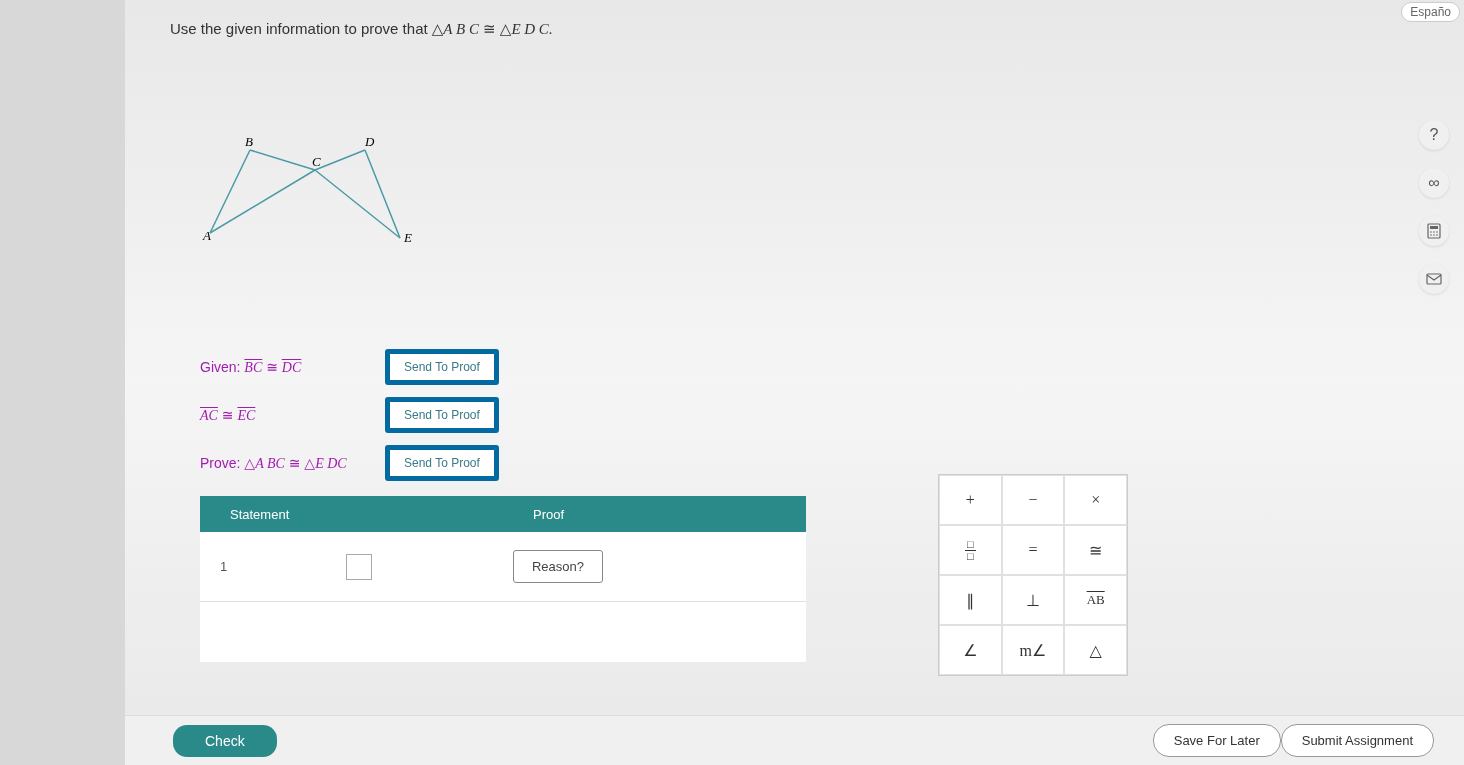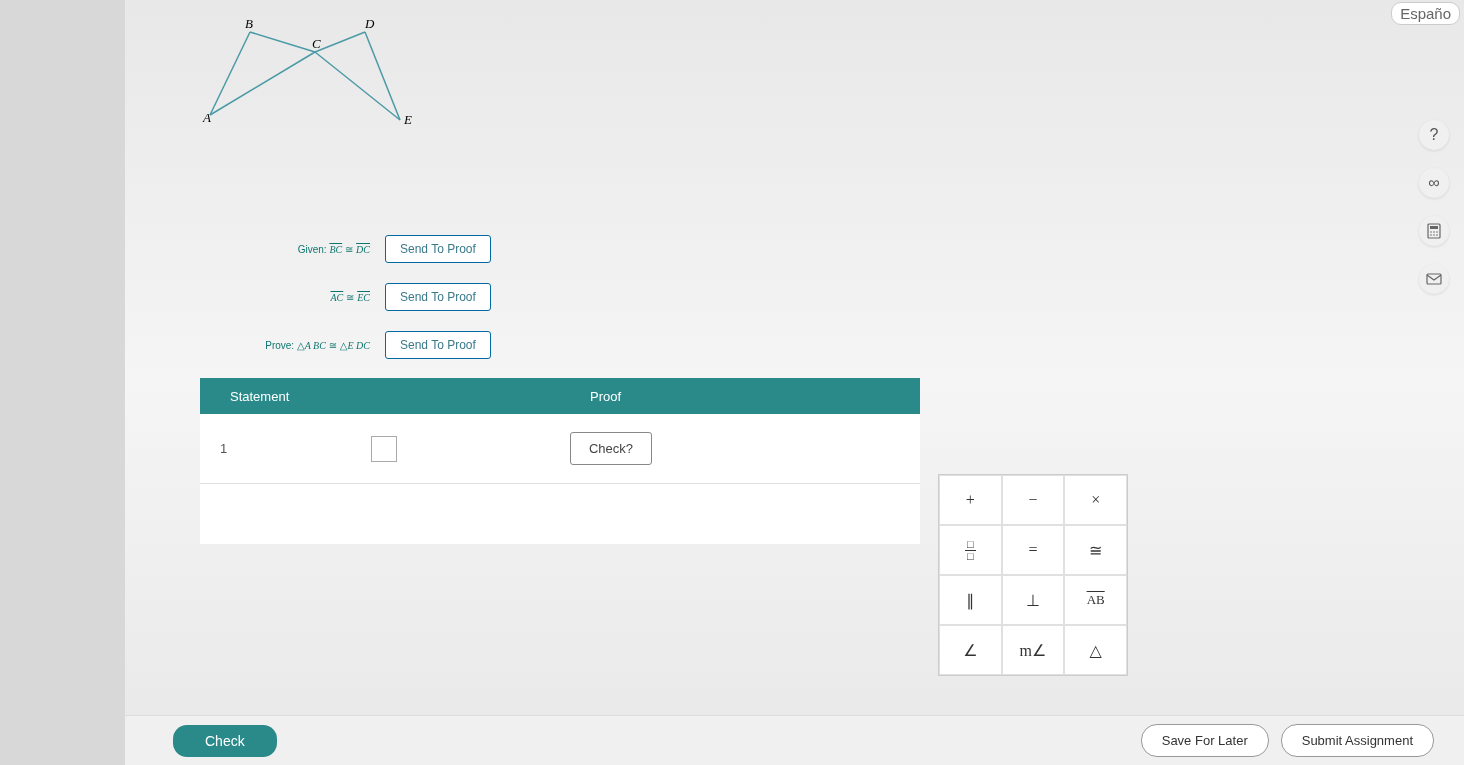--- a/index.html
+++ b/index.html
@@ -38,39 +38,39 @@
       margin-left: 30px;
     }
     .gp-row {
       display: flex;
       align-items: center;
       margin-bottom: 18px;
       height: 30px;
     }
     .gp-label {
       width: 185px;
-      font-size: 10px;
-      color: #0f766e;
-      text-align: right;
+      font-size: 14px;
+      color: #a21caf;
+      text-align: left;
       padding-right: 15px;
     }
     .gp-label .overline { text-decoration: overline; font-style: italic; font-family: 'Times New Roman', serif;}
     .send-btn {
-      border: 1px solid #0369a1;
+      border: 5px solid #0369a1;
       background: #fff;
       color: #3a7a88;
       padding: 6px 14px;
       font-size: 12px;
       border-radius: 3px;
       cursor: pointer;
     }
     .proof-table {
       margin-left: 30px;
       margin-top: 4px;
-      width: 720px;
+      width: 606px;
       border-collapse: collapse;
       background: #fff;
     }
     .proof-header {
       background: #2a8a8a;
       color: #fff;
       font-size: 13px;
       height: 36px;
     }
     .proof-header th {
@@ -180,53 +180,55 @@
       border: none;
       padding: 8px 32px;
       border-radius: 14px;
       font-size: 14px;
       cursor: pointer;
       margin-left: 18px;
     }
     .footer-right {
       margin-left: auto;
       display: flex;
-      gap: 12px;
     }
     .footer-btn {
       background: #fff;
       border: 1px solid #999;
       padding: 8px 20px;
       border-radius: 16px;
       font-size: 13px;
       cursor: pointer;
       color: #333;
     }
     .espanol {
       position: absolute;
       right: 4px; top: 2px;
       border: 1px solid #ccc;
       border-radius: 10px;
       padding: 2px 8px;
-      font-size: 15px;
+      font-size: 12px;
       color: #666;
       background: #fff;
     }
     .frac { display:inline-flex; flex-direction:column; align-items:center; font-size:11px; line-height:1;}
     .frac span:first-child{ border-bottom:1px solid #333; padding:0 2px;}
     .seg-sym { text-decoration: overline; font-size:13px;}
   </style>
 </head>
 <body>
 
 <div class="left-edge"></div>
 
 <div class="espanol">Españo</div>
 
 <div class="main-content">
+  <div class="prompt">
+    <span>Use the given information to prove that </span><span class="triangle-sym">△</span><span class="math-italic">A B C</span> ≅ <span class="triangle-sym">△</span><span class="math-italic">E D C.</span>
+  </div>
 
   <div class="diagram">
     <svg width="220" height="110" viewBox="0 0 220 110">
       <line x1="10" y1="95" x2="50" y2="12" stroke="#4a9aa5" stroke-width="1.5"></line>
       <line x1="10" y1="95" x2="115" y2="32" stroke="#4a9aa5" stroke-width="1.5"></line>
       <line x1="50" y1="12" x2="115" y2="32" stroke="#4a9aa5" stroke-width="1.5"></line>
       <line x1="200" y1="100" x2="165" y2="12" stroke="#4a9aa5" stroke-width="1.5"></line>
       <line x1="200" y1="100" x2="115" y2="32" stroke="#4a9aa5" stroke-width="1.5"></line>
       <line x1="165" y1="12" x2="115" y2="32" stroke="#4a9aa5" stroke-width="1.5"></line>
       <text x="3" y="102" font-size="13" font-style="italic" font-family="serif">A</text>
@@ -265,21 +267,21 @@
 
   <table class="proof-table">
     <tbody>
         <tr class="proof-header">
       <th colspan="2" style="width:50%">Statement</th>
       <th>Proof</th>
     </tr>
     <tr class="proof-row">
       <td class="stmt-num">1</td>
       <td><span class="stmt-input"></span></td>
-      <td><button class="reason-btn">Check?</button></td>
+      <td><button class="reason-btn">Reason?</button></td>
     </tr>
     <tr>
           <td colspan="3" style="height:60px;border:none"></td>
         </tr>
   </tbody>
     </table>
 </div>
 
 <div class="keypad">
   <div class="keypad-grid">

